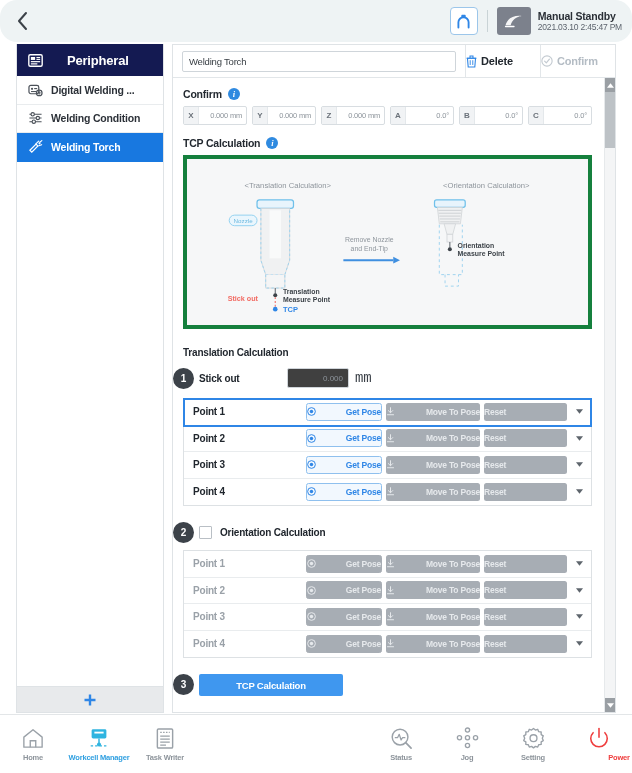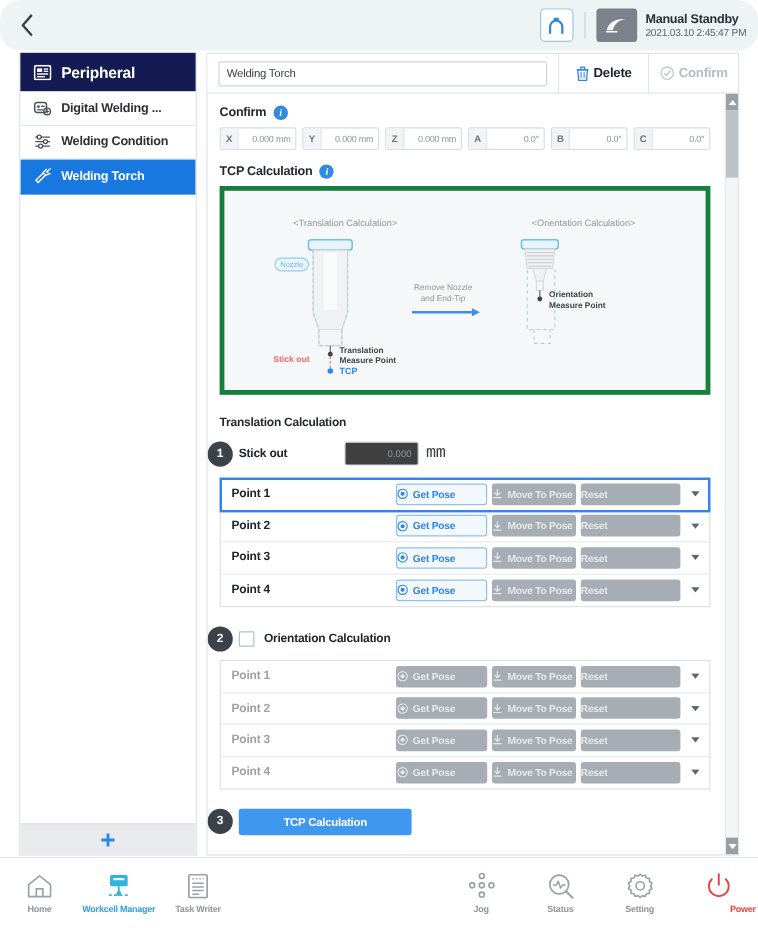--- a/index.html
+++ b/index.html
@@ -39,21 +39,21 @@
   
   .sidebar {
     position:absolute; left:16px; top:44px; width:148px; height:669px;
     background:#ffffff; border:1px solid #dfe3e6; border-top:none;
     display:flex; flex-direction:column;
   }
   .sb-header {
     height:32px; background:#141a52; color:#fff; display:flex; align-items:center;
     padding-left:10px; gap:8px; flex:0 0 auto;
   }
-  .sb-header-label { font-size:13px; font-weight:bold; letter-spacing:-.2px; }
+  .sb-header-label { font-size:13px; font-weight:bold; letter-spacing:-.2px;margin-left:16px; }
   .sb-list { flex:1; overflow:hidden; }
   .sb-item {
     height:28.5px; display:flex; align-items:center; gap:8px; padding-left:10px;
     border-bottom:1px solid #e9ecee; font-size:10.5px; color:#2c3138; cursor:pointer;
     letter-spacing:-.2px; font-weight:bold;
   }
   .sb-item.active { background:#1878e0; color:#ffffff; border-bottom-color:#1878e0; }
   .sb-icon { width:16px; height:16px; display:flex; align-items:center; justify-content:center; flex:0 0 16px; }
   .sb-add {
     height:26px; background:#e8eaec; display:flex; align-items:center; justify-content:center;
@@ -68,21 +68,21 @@
   .name-row {
     height:33px; display:flex; align-items:center; border-bottom:1px solid #e2e6e9;
     flex:0 0 auto; background:#fff;
   }
   .name-input {
     flex:1; margin:0 9px; height:21px; border:1px solid #cfd5da; border-radius:2px;
     font-size:9.5px; color:#3a4046; padding:0 6px; background:#fff;
     font-family:"Liberation Sans", sans-serif; letter-spacing:-.2px;
   }
   .name-btn {
-    width:75px; height:33px; display:flex; align-items:center; justify-content:center;
+    width:75px; height:33px; display:flex; align-items:center; 
     gap:4px; font-size:11px; font-weight:bold; letter-spacing:-.2px;
     border-left:1px solid #e2e6e9; cursor:pointer;
   }
   .name-btn.delete { color:#20262d; }
   .name-btn.confirm { color:#b4bcc4; cursor:default; }
 
   .scrollarea {
     flex:1; position:relative; overflow:hidden; display:flex;
   }
   .scrollbody { flex:1; padding:10px 12px 0 10px; overflow:hidden; }
@@ -163,27 +163,27 @@
     padding:0 3px 0 9px; gap:4px;
   }
   .prow:last-child { border-bottom:none; }
   .prow.selected { outline:2px solid #2f86e6; outline-offset:-1px; position:relative; z-index:2; }
   .prow-label {
     flex:1; font-size:10px; font-weight:bold; color:#20262d; letter-spacing:-.2px;
   }
   .prow.dim .prow-label { color:#9aa1a8; }
 
   .btn {
-    height:18px; display:flex; align-items:center; justify-content:flex-start; gap:4px;
+    height:18px; display:flex; align-items:center; justify-content:space-between; gap:4px;
     font-size:8.5px; font-weight:bold; border-radius:2.5px; letter-spacing:-.2px;
     cursor:pointer; white-space:nowrap;
   }
   .btn-getpose { width:76px; background:#f2f8fe; border:1px solid #8fc0ee; color:#2f86e6; }
   .btn-getpose.dis { background:#a7adb4; border:1px solid #a7adb4; color:#e6e9ec; cursor:default; }
-  .btn-move { width:70px; background:#a7adb4; color:#e6e9ec; cursor:default; }
+  .btn-move { width:94px; background:#a7adb4; color:#e6e9ec; cursor:default; }
   .btn-reset { width:83px; background:#a7adb4; color:#e6e9ec; cursor:default; }
   .caret-cell {
     width:17px; display:flex; align-items:center; justify-content:center; cursor:pointer;
   }
 
   .oc-head {
     display:flex; align-items:center; gap:8px; margin-bottom:8px; position:relative; height:20px;
     padding-left:16px;
   }
   .checkbox {
@@ -710,40 +710,40 @@
           <path d="M5 8.4 L15 8.4 M5 11.6 L15 11.6 M5 14.8 L15 14.8 M5 18 L11 18" stroke="#9aa1a8" stroke-width="1.3"></path>
         </svg>
       </span>
       <span class="nav-label">Task Writer</span>
     </div>
 
     <div class="nav-gap"></div>
 
     <div class="nav-item">
       <span class="nav-icon">
+        <svg width="23" height="23" viewBox="0 0 24 24">
+          <circle cx="10.5" cy="10.5" r="8.2" fill="none" stroke="#9aa1a8" stroke-width="1.5"></circle>
+          <path d="M16.4 16.4 L22 22" stroke="#9aa1a8" stroke-width="1.8" stroke-linecap="round"></path>
+          <path d="M5 11 L8 11 L9.6 7.6 L11.6 13.6 L13.2 11 L16 11" fill="none" stroke="#9aa1a8" stroke-width="1.3" stroke-linejoin="round"></path>
+        </svg>
+      </span>
+      <span class="nav-label">Status</span>
+    </div>
+
+    <div class="nav-item">
+      <span class="nav-icon">
         <svg width="23" height="22" viewBox="0 0 24 23">
           <circle cx="12" cy="3.2" r="2.2" fill="none" stroke="#9aa1a8" stroke-width="1.4"></circle>
           <circle cx="12" cy="19.4" r="2.2" fill="none" stroke="#9aa1a8" stroke-width="1.4"></circle>
           <circle cx="3.6" cy="11.3" r="2.2" fill="none" stroke="#9aa1a8" stroke-width="1.4"></circle>
           <circle cx="20.4" cy="11.3" r="2.2" fill="none" stroke="#9aa1a8" stroke-width="1.4"></circle>
           <circle cx="12" cy="11.3" r="2.2" fill="none" stroke="#9aa1a8" stroke-width="1.4"></circle>
         </svg>
       </span>
       <span class="nav-label">Jog</span>
-    </div>
-
-    <div class="nav-item">
-      <span class="nav-icon">
-        <svg width="23" height="23" viewBox="0 0 24 24">
-          <circle cx="10.5" cy="10.5" r="8.2" fill="none" stroke="#9aa1a8" stroke-width="1.5"></circle>
-          <path d="M16.4 16.4 L22 22" stroke="#9aa1a8" stroke-width="1.8" stroke-linecap="round"></path>
-          <path d="M5 11 L8 11 L9.6 7.6 L11.6 13.6 L13.2 11 L16 11" fill="none" stroke="#9aa1a8" stroke-width="1.3" stroke-linejoin="round"></path>
-        </svg>
-      </span>
-      <span class="nav-label">Status</span>
     </div>
 
     <div class="nav-item">
       <span class="nav-icon">
         <svg width="23" height="23" viewBox="0 0 24 24">
           <path d="M12 1.6 L14 3.2 L16.4 2.4 L17.4 4.9 L20 5.2 L20 7.9 L22.2 9.2 L21.2 11.7 L22.2 14.2
                    L20 15.5 L20 18.2 L17.4 18.5 L16.4 21 L14 20.2 L12 21.8 L10 20.2 L7.6 21 L6.6 18.5
                    L4 18.2 L4 15.5 L1.8 14.2 L2.8 11.7 L1.8 9.2 L4 7.9 L4 5.2 L6.6 4.9 L7.6 2.4 L10 3.2 Z" fill="none" stroke="#9aa1a8" stroke-width="1.4" stroke-linejoin="round"></path>
           <circle cx="12" cy="11.7" r="3.6" fill="none" stroke="#9aa1a8" stroke-width="1.4"></circle>
         </svg>

